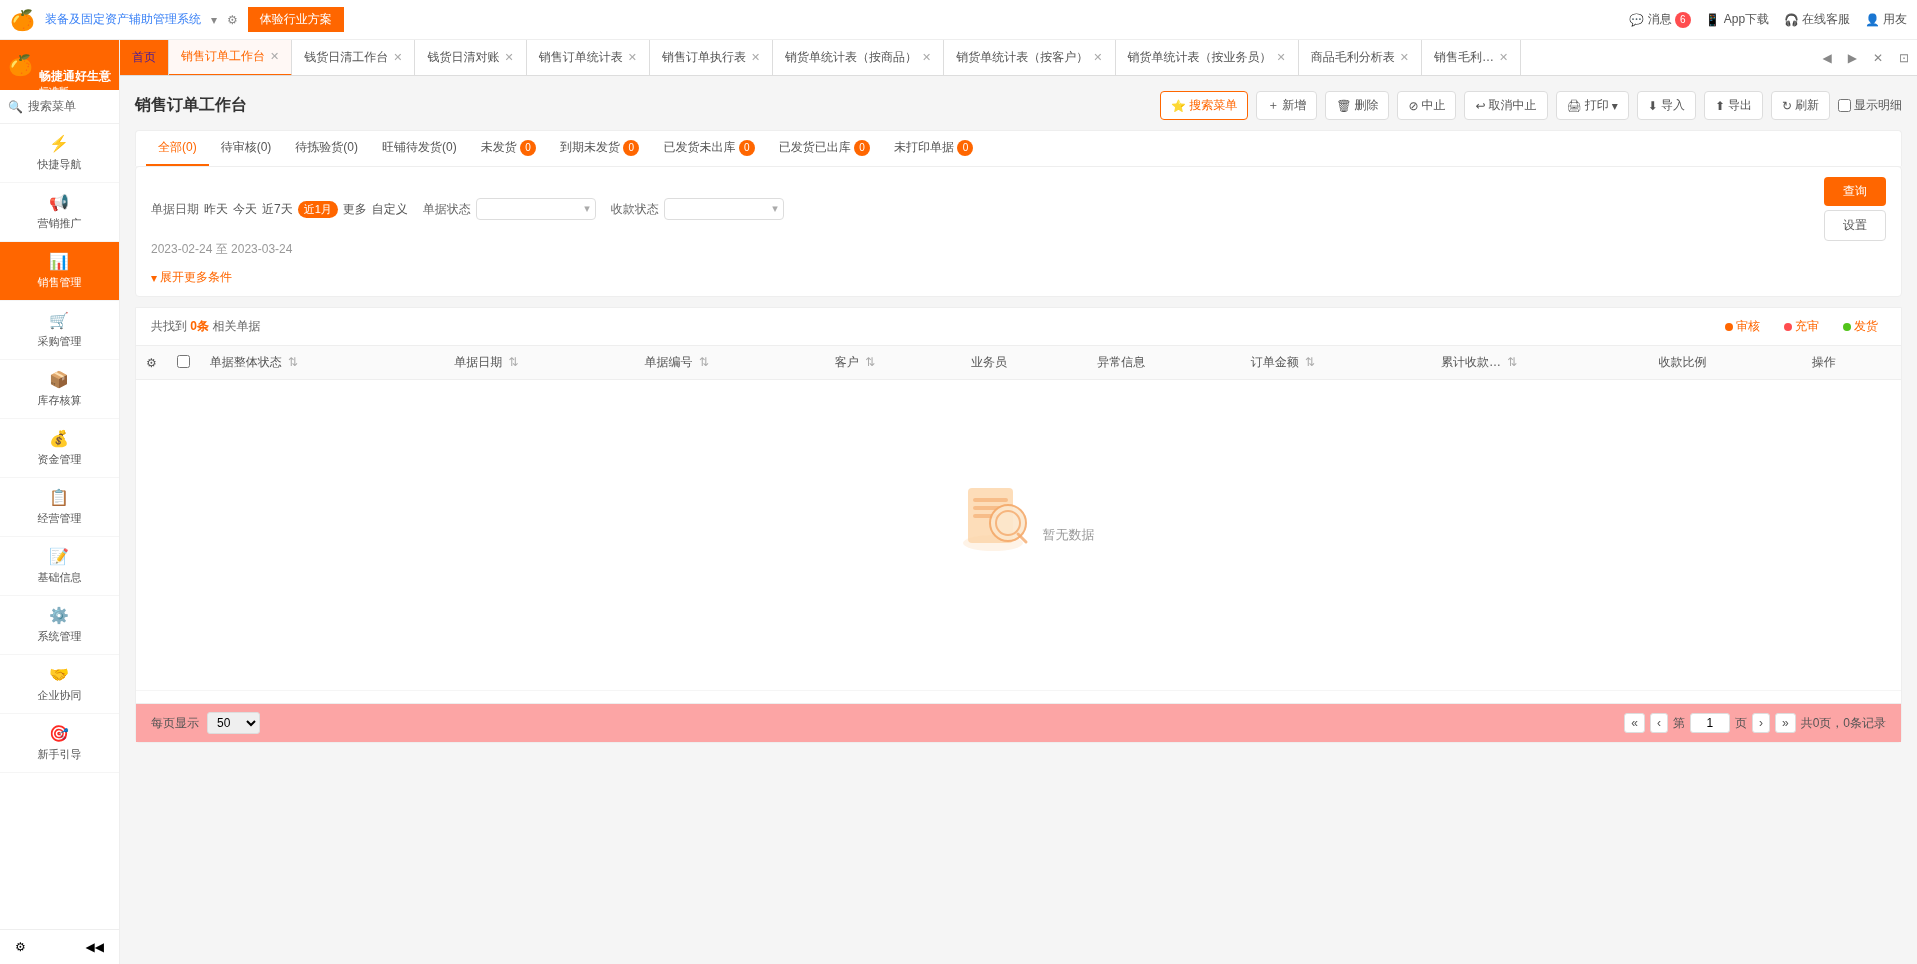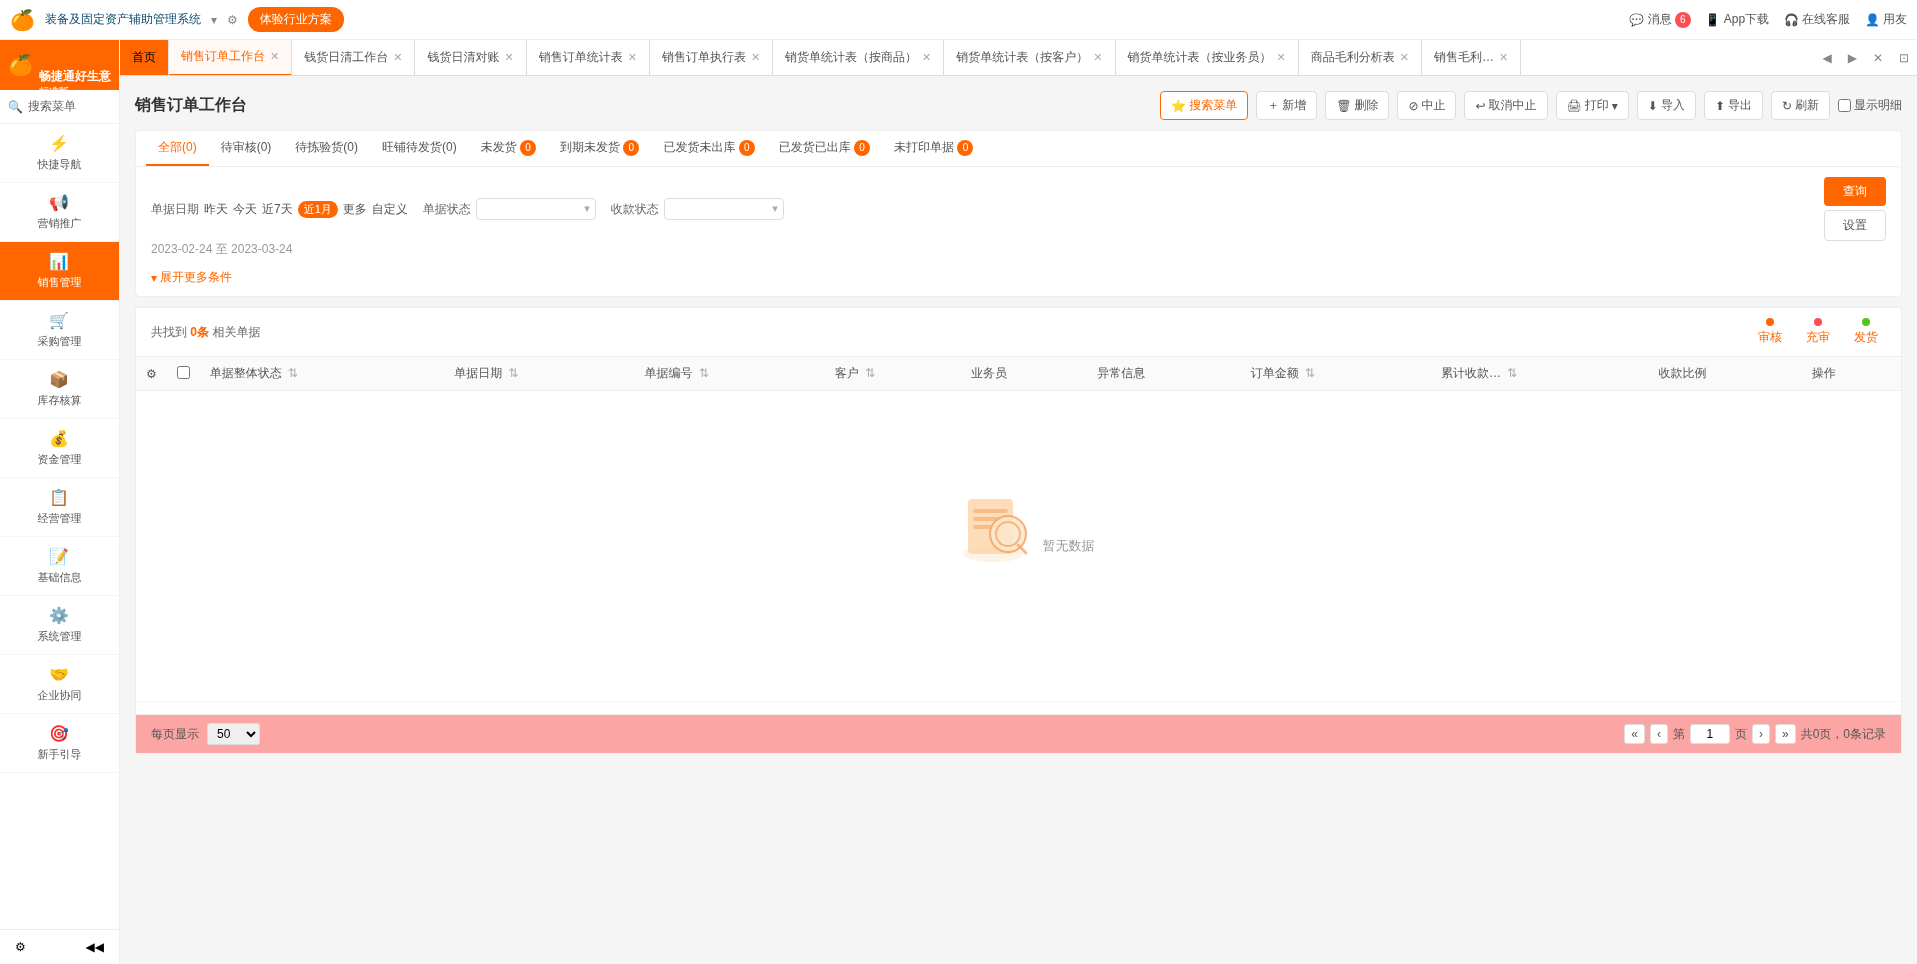--- a/index.html
+++ b/index.html
@@ -9,26 +9,26 @@
     .top-header {
       height: 40px;
       background: #fff;
       display: flex;
       align-items: center;
       border-bottom: 1px solid #eee;
       padding: 0 10px;
       justify-content: space-between;
     }
     .top-header-left { display: flex; align-items: center; gap: 10px; }
-    .system-title { color: #0c4a6e; font-size: 12px; }
+    .system-title { color: #3b82f6; font-size: 12px; }
     .header-btn-industry {
       background: #ff6600;
       color: #fff;
       border: none;
-      border-radius: 12px;
+      border-radius: 0;
       padding: 4px 12px;
       cursor: pointer;
       font-size: 12px;
     }
     .top-header-right { display: flex; align-items: center; gap: 15px; color: #555; }
     .top-header-right span { cursor: pointer; display: flex; align-items: center; gap: 3px; }
     .badge {
       background: #ff4d4f;
       color: #fff;
       border-radius: 50%;
@@ -118,21 +118,21 @@
       padding: 0 12px;
       height: 36px;
       border-right: 1px solid #ddd;
       cursor: pointer;
       color: #555;
       white-space: nowrap;
       gap: 5px;
       font-size: 12px;
     }
     .tab-item.active { color: #ff6600; border-bottom: 2px solid #ff6600; background: #fff8f5; }
-    .tab-item.home { background: #ff6600; color: #000000; }
+    .tab-item.home { background: #ff6600; color: #4c1d95; }
     .tab-close { color: #aaa; font-size: 11px; cursor: pointer; }
     .tab-nav-btns { display: flex; align-items: center; margin-left: auto; }
     .tab-nav-btn { padding: 4px 8px; cursor: pointer; color: #888; border: none; background: none; }
 
     
     .page-content { flex: 1; overflow: auto; padding: 15px; background: #f5f5f5; }
 
     
     .page-title-bar {
       display: flex;
@@ -251,21 +251,21 @@
     .table-action-btns { display: flex; gap: 8px; }
     .table-action-btn {
       display: flex;
       align-items: center;
       gap: 3px;
       color: #555;
       cursor: pointer;
       padding: 2px 8px;
       border-radius: 3px;
     }
-    .table-action-btn.orange { color: #ff6600; flex-direction: column; }
+    .table-action-btn.orange { color: #ff6600; }
     .dot { width: 8px; height: 8px; border-radius: 50%; display: inline-block; }
     .dot.orange { background: #ff6600; }
     .dot.red { background: #ff4d4f; }
     .dot.green { background: #52c41a; }
 
     table { width: 100%; border-collapse: collapse; }
     thead tr { background: #fafafa; }
     th {
       padding: 8px 10px;
       text-align: left;

